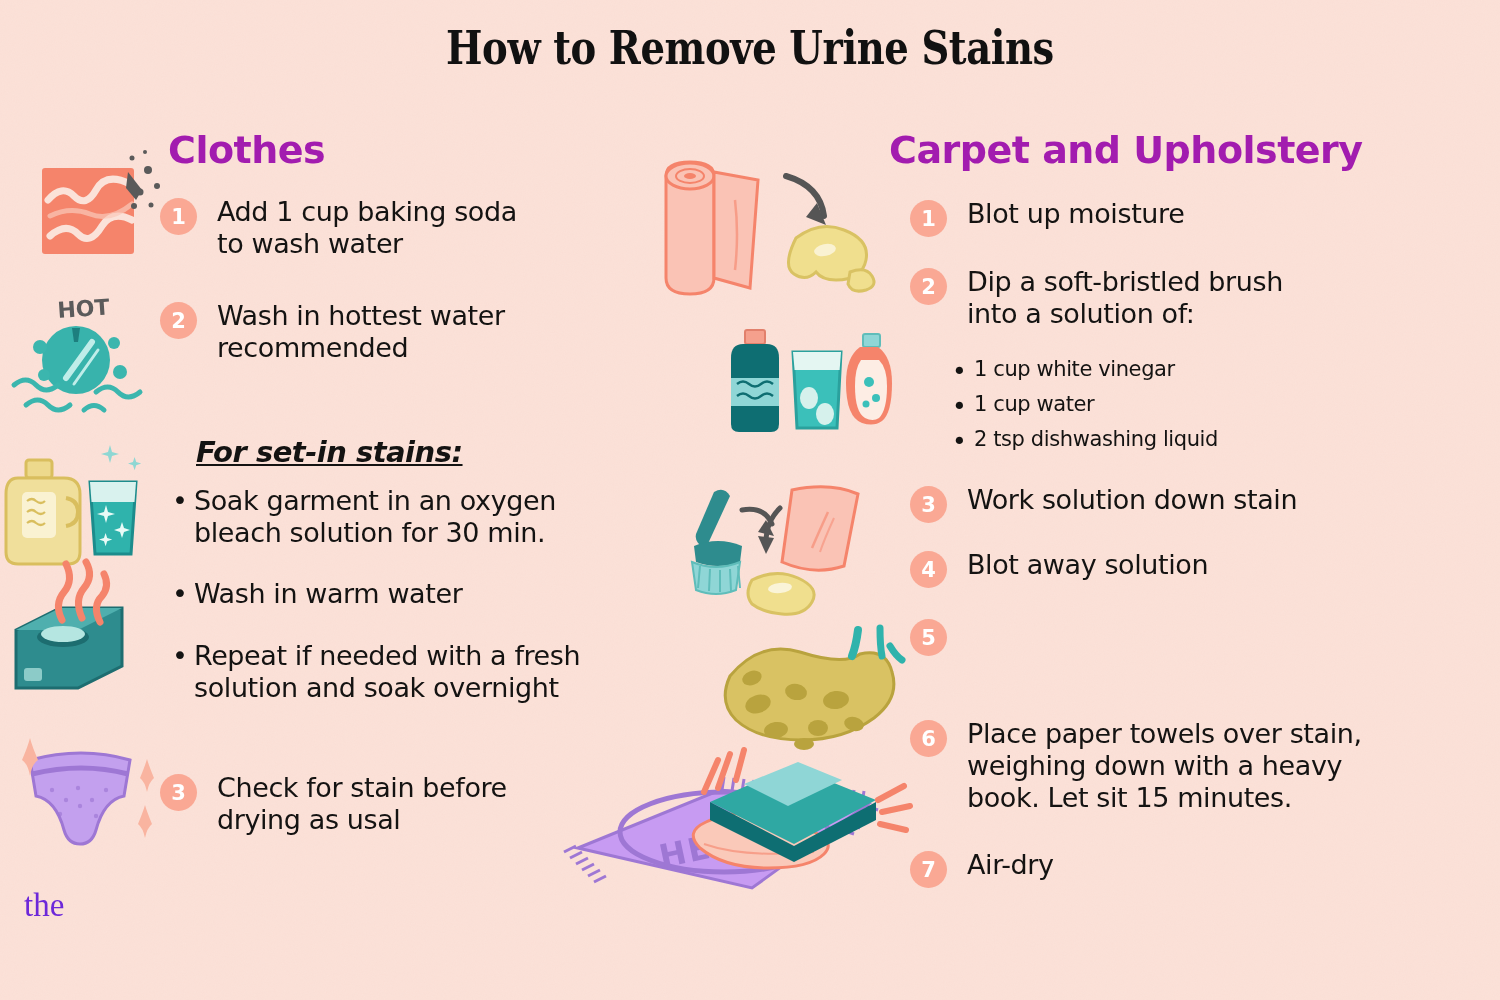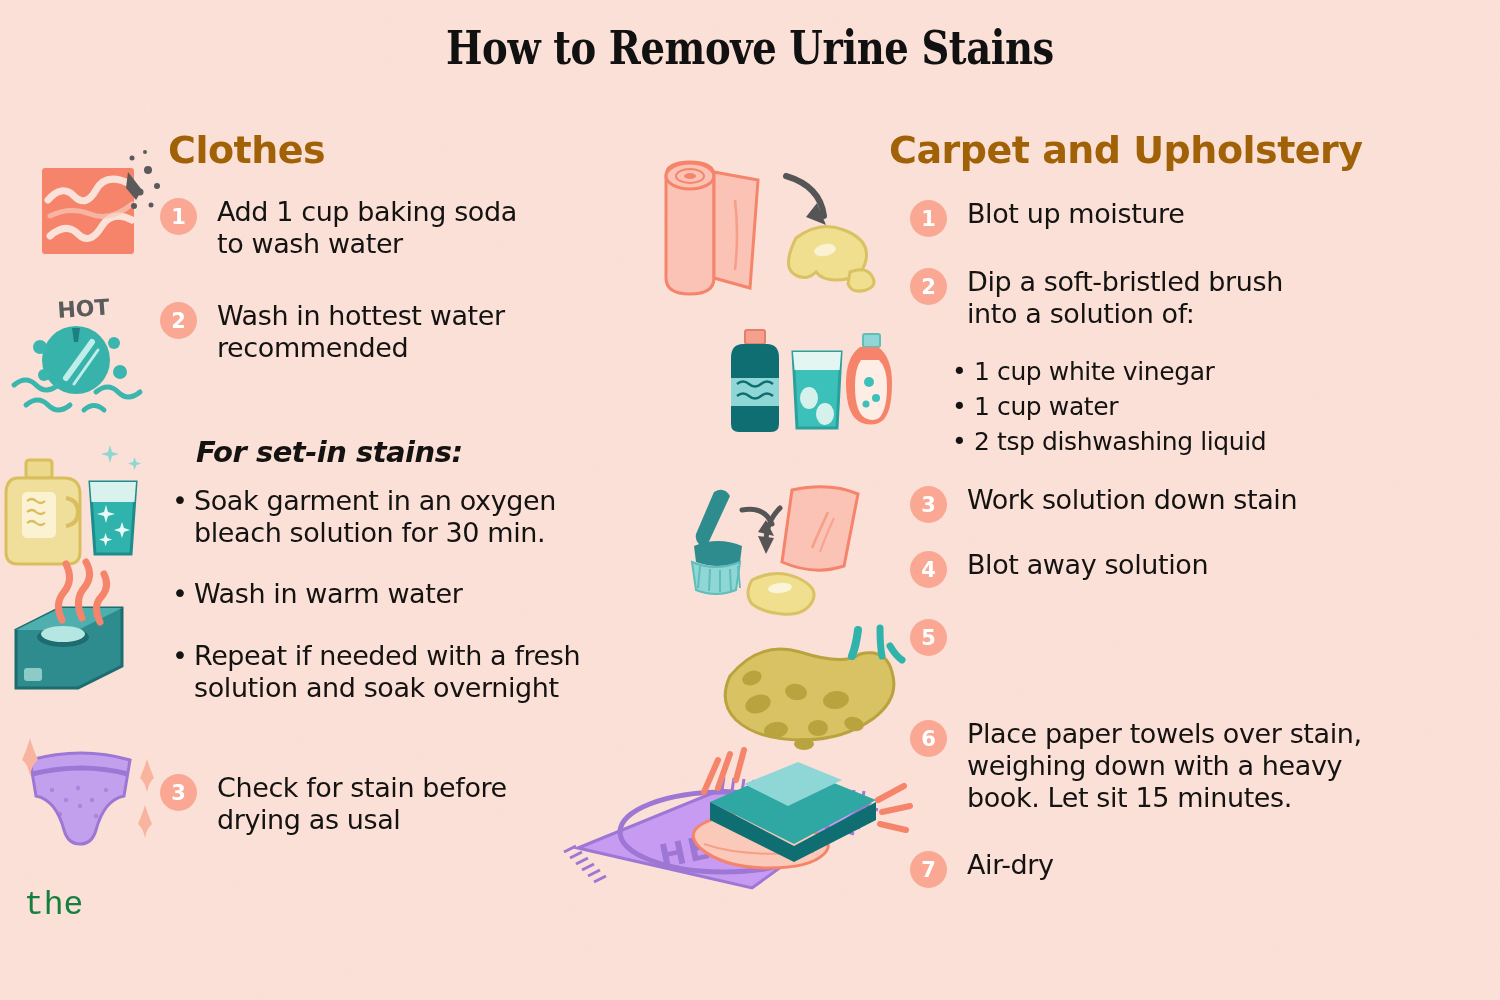--- a/index.html
+++ b/index.html
@@ -26,21 +26,21 @@
     transform:scaleX(.82);
     transform-origin:center top;
   }
 
   
   .heading{
     position:absolute;
     font-family:"DejaVu Sans", sans-serif;
     font-weight:700;
     font-size:38px;
-    color:#a16207;
+    color:#a21caf;
     letter-spacing:-.5px;
   }
   #heading-clothes{left:168px;top:128px;}
   #heading-carpet{left:889px;top:128px;}
 
   
   .step{
     position:absolute;
     display:flex;
     align-items:flex-start;
@@ -66,45 +66,46 @@
     letter-spacing:-.4px;
   }
 
   
   .subhead{
     position:absolute;
     font-family:"DejaVu Sans", sans-serif;
     font-weight:700;font-style:italic;
     font-size:29px;color:#141312;
     letter-spacing:-.5px;
+    text-decoration:underline;
   }
 
   
   .bullet{
     position:absolute;
     display:flex;align-items:flex-start;
   }
   .bullet .dot{
     flex:0 0 auto;width:16px;text-align:left;
     font-size:27px;line-height:1.18;color:#141312;
   }
   .bullet .btext{
     margin-left:6px;
     font-family:"DejaVu Sans", sans-serif;
     font-size:27px;line-height:1.18;color:#141312;
     white-space:pre-line;letter-spacing:-.4px;
   }
-  .subbullet .btext{font-size:25px;}
+  .subbullet .btext{font-size:21px;}
   .subbullet .dot{font-size:25px;}
 
   
   .brand{
     position:absolute;left:24px;top:890px;
-    font-family:Liberation Mono, monospace;
-    color:#15803d;
+    font-family:Liberation Serif, serif;
+    color:#6d28d9;
   }
   .brand .b1{font-size:33px;line-height:.95;display:block;}
   .brand .b2{font-size:63px;line-height:.95;display:block;margin-top:2px;letter-spacing:-1px;}
 </style>
 </head>
 <body>
 
 <svg id="noise" xmlns="http://www.w3.org/2000/svg" width="1500" height="1000">
   <defs>
     <filter id="grain">

